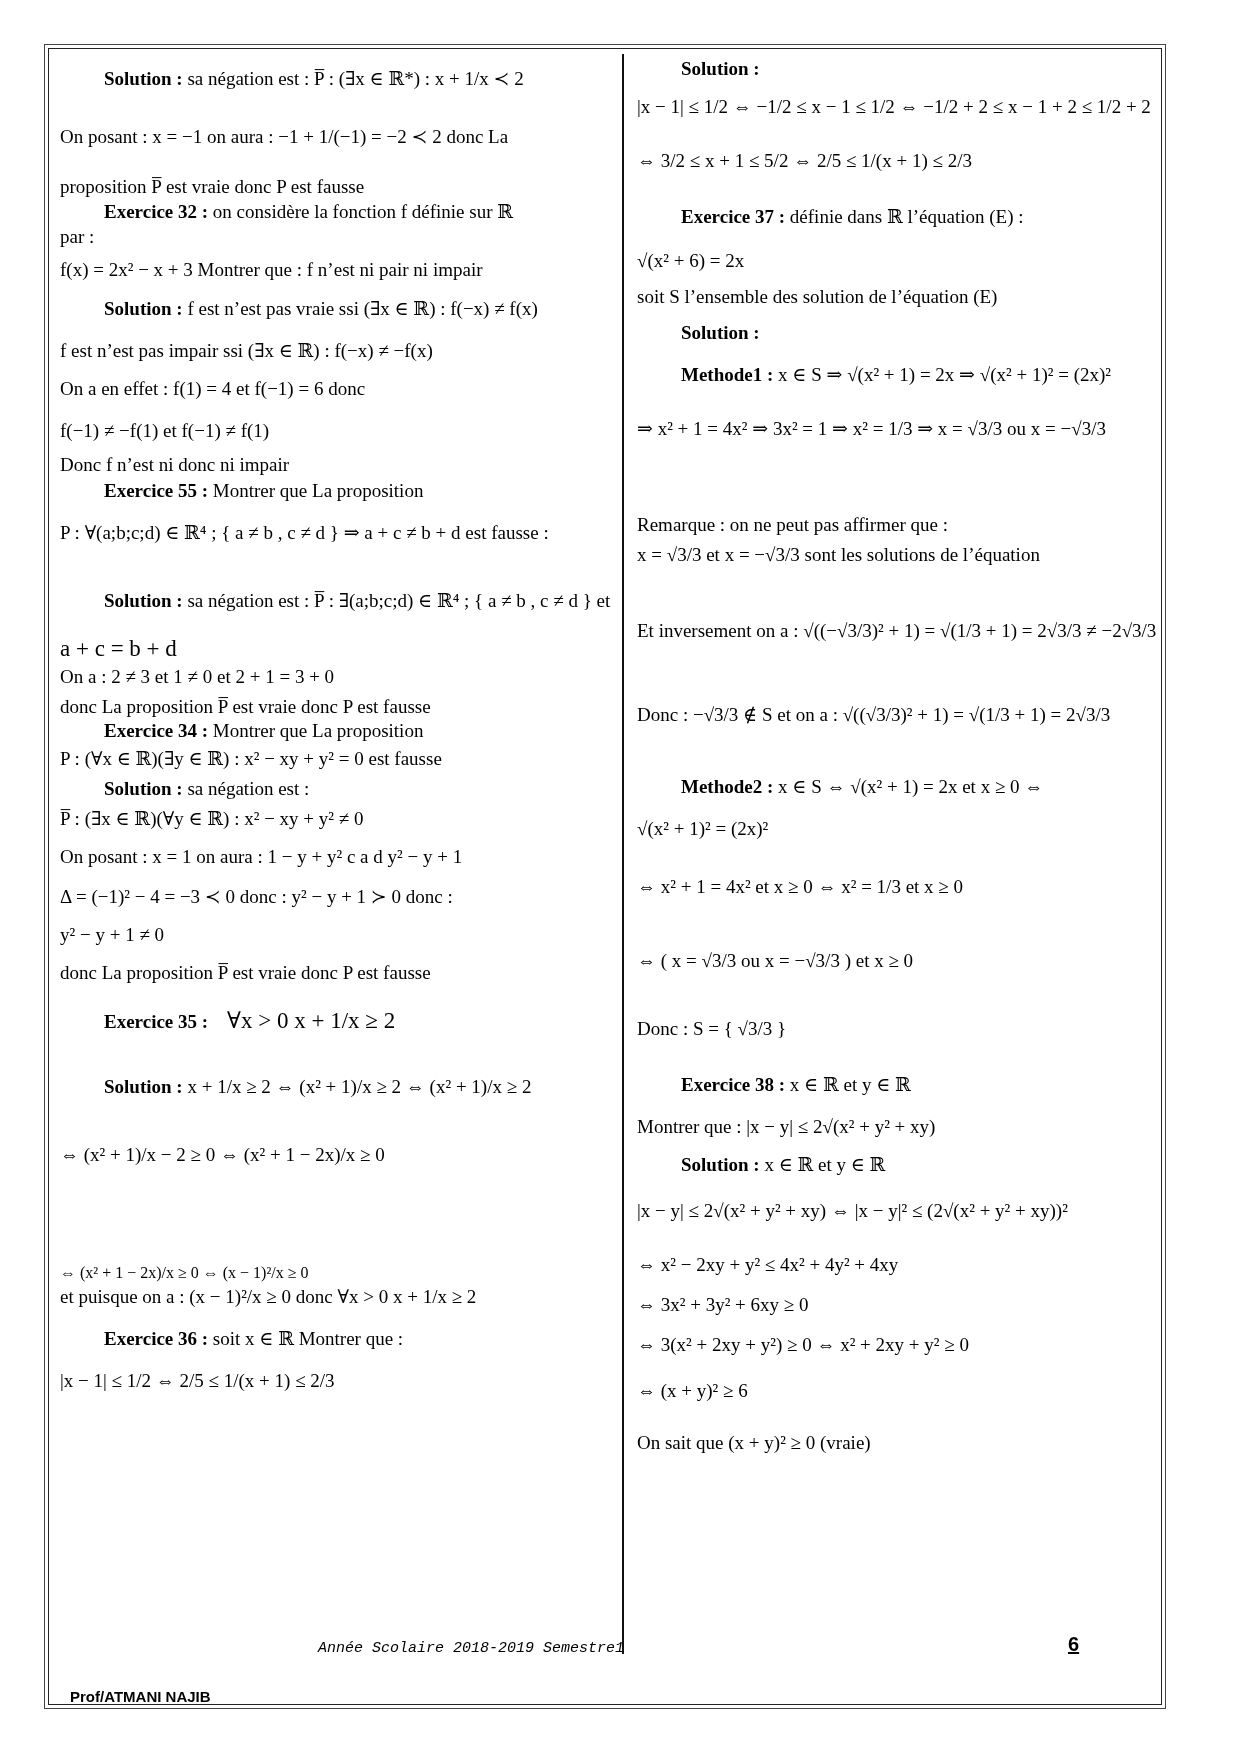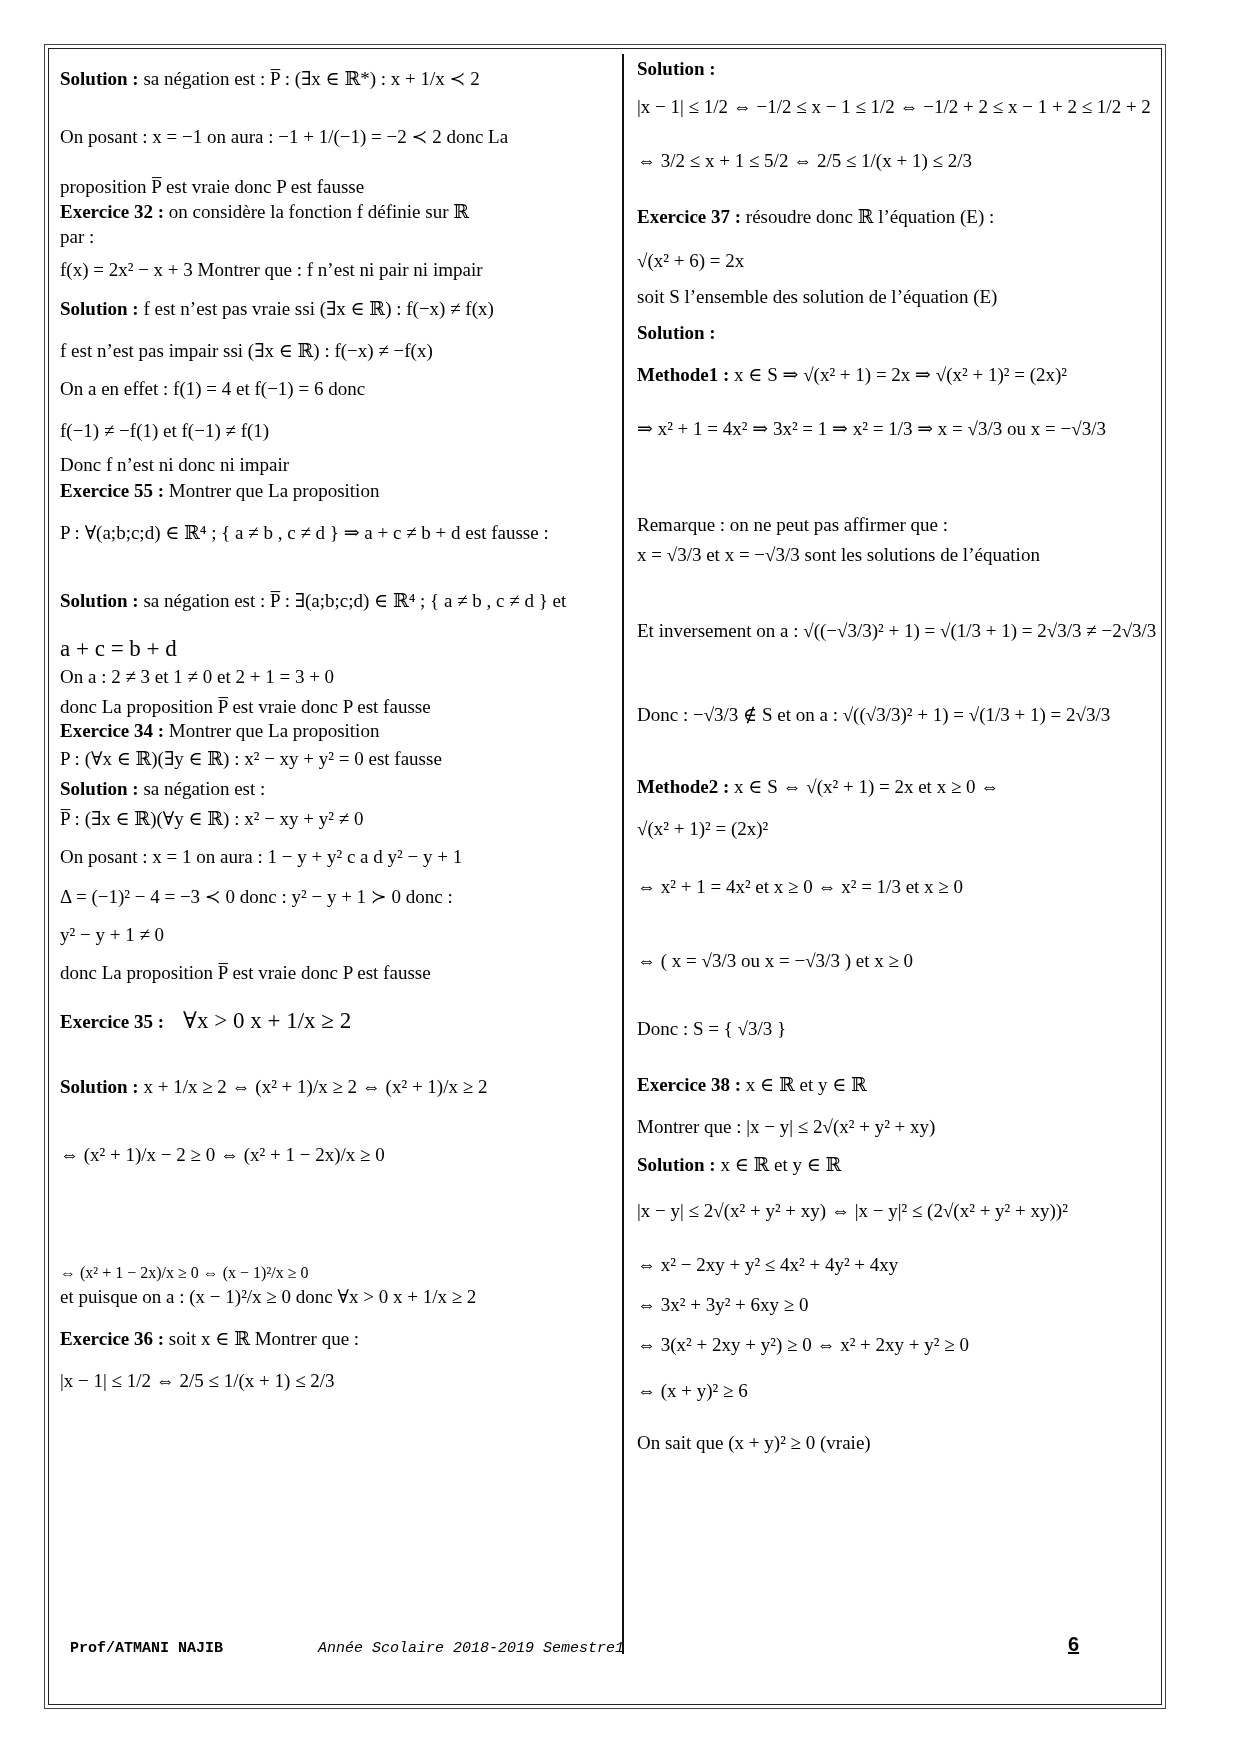--- a/index.html
+++ b/index.html
@@ -7,24 +7,24 @@
          font-family:"Liberation Serif", "DejaVu Serif", serif; color:#000; }
   .frame-outer { position:absolute; left:44px; top:44px; width:1120px; height:1663px;
                  border:1px solid #444; }
   .frame-inner { position:absolute; left:48px; top:48px; width:1112px; height:1655px;
                  border:1.5px solid #222; }
   .divider { position:absolute; left:622px; top:54px; width:2px; height:1600px; background:#111; }
   .col { position:absolute; top:58px; }
   .col-left { left:60px; width:555px; }
   .col-right { left:637px; width:520px; }
   .ln { position:absolute; left:0; white-space:nowrap; font-size:19px; line-height:22px; }
-  .ln .b { font-weight:bold; }
+  .ln .b { font-weight:bold;margin-left:44px; }
   .big { font-size:23px; }
   .footer { position:absolute; top:1640px; font-size:15px; }
-  .footer-author { left:70px; font-family:Liberation Mono, monospace; font-weight:bold; }
+  .footer-author { left:70px; font-family:Liberation Sans, sans-serif; font-weight:bold;margin-top:48px; }
   .footer-year { left:318px; font-family:Liberation Mono, monospace; font-style:italic; }
   .footer-page { left:1068px; top:1633px; font-family:"Liberation Sans", sans-serif; font-weight:bold;
                  font-size:20px; text-decoration:underline; }
 </style>
 </head>
 <body>
 
 <div class="frame-outer"></div>
 <div class="frame-inner"></div>
 <div class="divider"></div>
@@ -61,21 +61,21 @@
   <div class="ln" style="top:1204px; font-size:16px"><span>⇔ (x² + 1 − 2x)/x ≥ 0 ⇔ (x − 1)²/x ≥ 0</span></div>
   <div class="ln" style="top:1228px"><span>et puisque on a : (x − 1)²/x ≥ 0  donc  ∀x &gt; 0   x + 1/x ≥ 2</span></div>
   <div class="ln" style="top:1270px"><span class="b">Exercice 36 :</span> <span>soit  x ∈ ℝ  Montrer que :</span></div>
   <div class="ln" style="top:1312px"><span>|x − 1| ≤ 1/2 ⇔ 2/5 ≤ 1/(x + 1) ≤ 2/3</span></div>
 </div>
 
 <div class="col col-right">
   <div class="ln" style="top:0px"><span class="b">Solution :</span></div>
   <div class="ln" style="top:38px"><span>|x − 1| ≤ 1/2 ⇔ −1/2 ≤ x − 1 ≤ 1/2 ⇔ −1/2 + 2 ≤ x − 1 + 2 ≤ 1/2 + 2</span></div>
   <div class="ln" style="top:92px"><span>⇔ 3/2 ≤ x + 1 ≤ 5/2 ⇔ 2/5 ≤ 1/(x + 1) ≤ 2/3</span></div>
-  <div class="ln" style="top:148px"><span class="b">Exercice 37 :</span> <span>résoudre donc  ℝ  l’équation (E) :</span></div>
+  <div class="ln" style="top:148px"><span class="b">Exercice 37 :</span> <span>définie dans  ℝ  l’équation (E) :</span></div>
   <div class="ln" style="top:192px"><span>√(x² + 6) = 2x</span></div>
   <div class="ln" style="top:228px"><span>soit  S  l’ensemble des solution de l’équation  (E)</span></div>
   <div class="ln" style="top:264px"><span class="b">Solution :</span></div>
   <div class="ln" style="top:306px"><span class="b">Methode1 :</span> <span>x ∈ S ⇒ √(x² + 1) = 2x ⇒ √(x² + 1)² = (2x)²</span></div>
   <div class="ln" style="top:360px"><span>⇒ x² + 1 = 4x² ⇒ 3x² = 1 ⇒ x² = 1/3 ⇒ x = √3/3  ou  x = −√3/3</span></div>
   <div class="ln" style="top:456px"><span>Remarque : on ne peut pas affirmer que :</span></div>
   <div class="ln" style="top:486px"><span>x = √3/3  et  x = −√3/3  sont les solutions de l’équation</span></div>
   <div class="ln" style="top:562px"><span>Et inversement on a : √((−√3/3)² + 1) = √(1/3 + 1) = 2√3/3 ≠ −2√3/3</span></div>
   <div class="ln" style="top:646px"><span>Donc : −√3/3 ∉ S   et on a : √((√3/3)² + 1) = √(1/3 + 1) = 2√3/3</span></div>
   <div class="ln" style="top:718px"><span class="b">Methode2 :</span> <span>x ∈ S ⇔ √(x² + 1) = 2x  et  x ≥ 0 ⇔</span></div>

